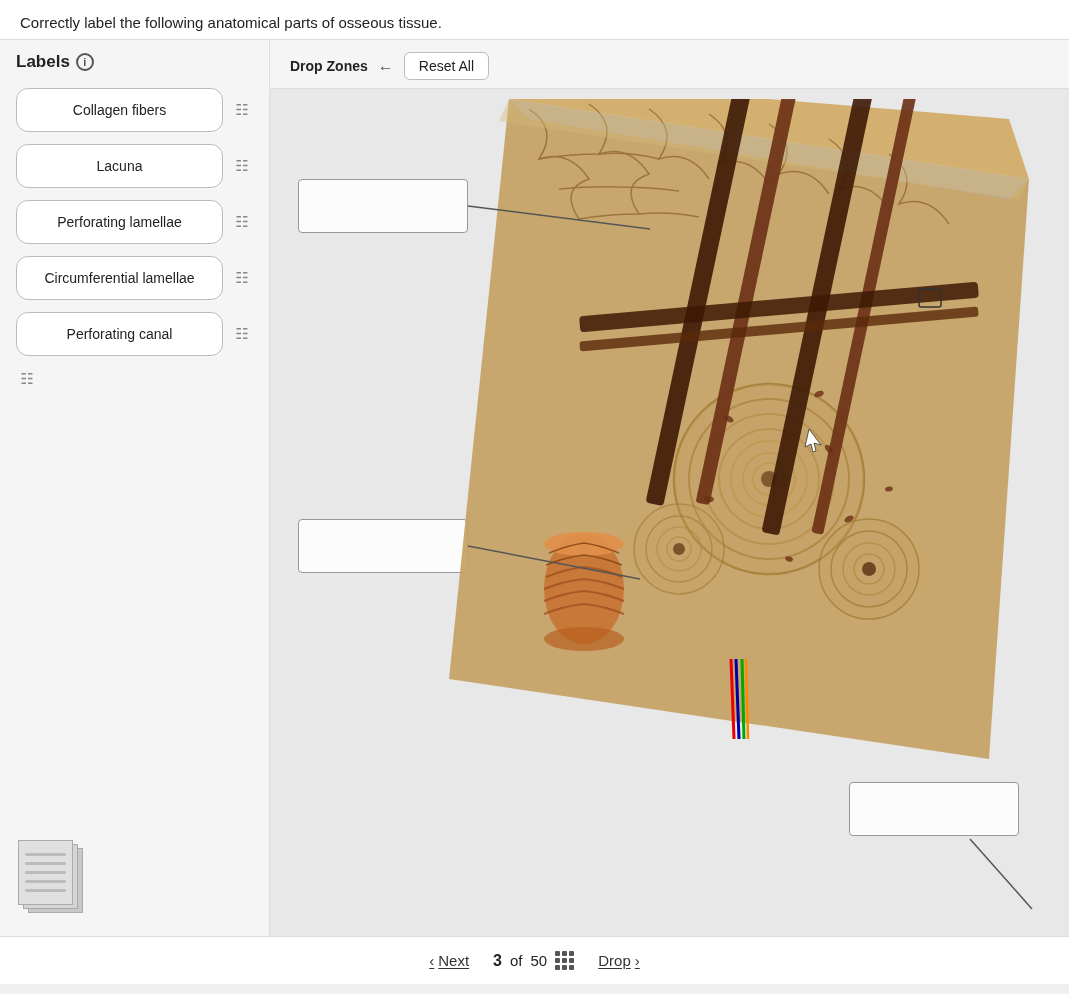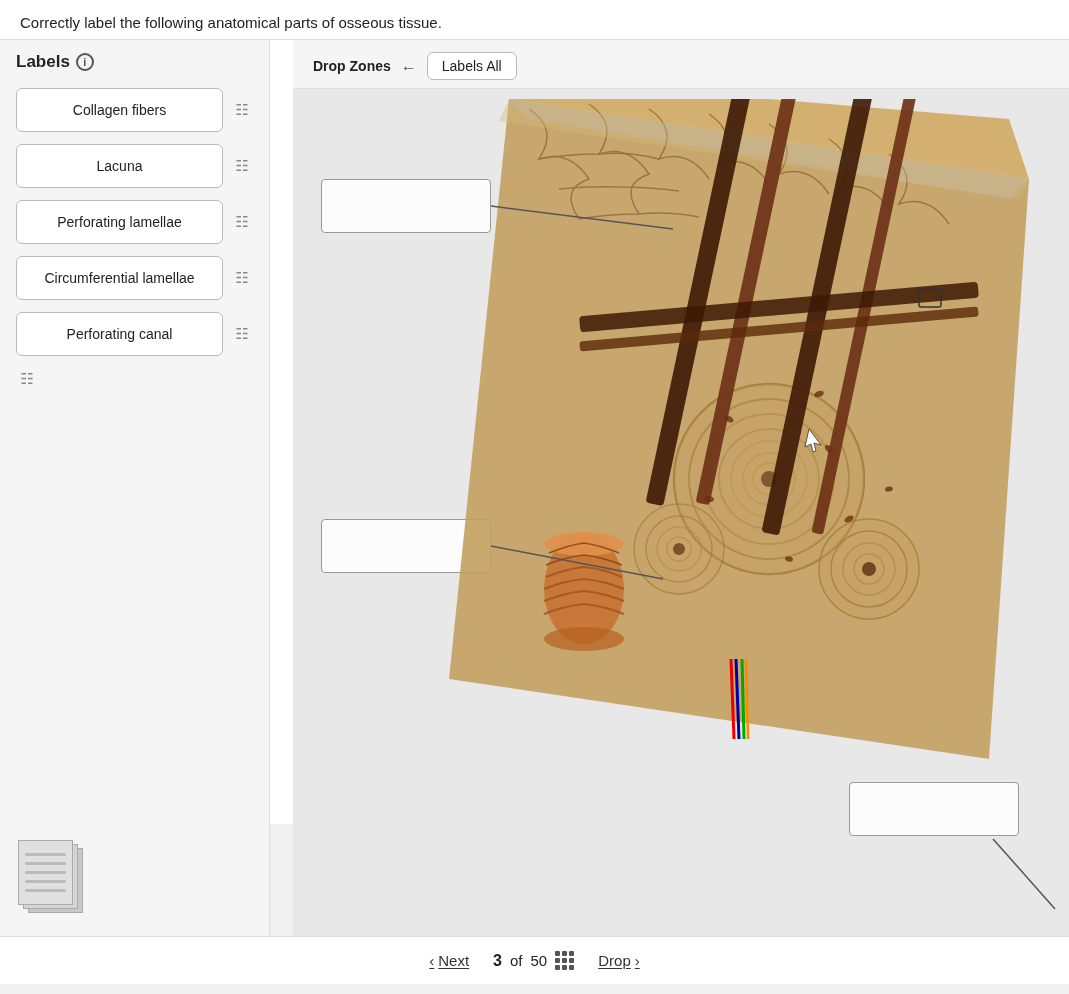--- a/index.html
+++ b/index.html
@@ -22,21 +22,20 @@
     .instructions {
       padding: 14px 20px 8px 20px;
       font-size: 15px;
       color: #222;
       border-bottom: 1px solid #ddd;
     }
     .content-area {
       display: flex;
       flex-direction: row;
       height: calc(994px - 50px - 48px);
-      gap: 23px;
     }
     
     .left-panel {
       width: 270px;
       background: #f5f5f5;
       border-right: 1px solid #ddd;
       padding: 0;
       display: flex;
       flex-direction: column;
     }
@@ -71,21 +70,21 @@
     }
     .label-item {
       display: flex;
       align-items: center;
       gap: 8px;
     }
     .label-box {
       flex: 1;
       background: #fff;
       border: 1.5px solid #bbb;
-      border-radius: 6px;
+      border-radius: 12px;
       padding: 10px 12px;
       font-size: 14px;
       color: #222;
       text-align: center;
       cursor: grab;
       min-height: 44px;
       display: flex;
       align-items: center;
       justify-content: center;
     }
@@ -305,21 +304,21 @@
           </div>
         </div>
       </div>
     </div>
 
     <div class="right-panel">
 
       <div class="drop-zones-header">
         <span class="drop-zones-title">Drop Zones</span>
         <span class="arrow-back-icon">←</span>
-        <button class="reset-all-btn">Labels All</button>
+        <button class="reset-all-btn">Reset All</button>
       </div>
 
       <div class="diagram-area">
 
         <div class="drop-zone-box drop-zone-1"></div>
 
         <div class="drop-zone-box drop-zone-2"></div>
 
         <div class="drop-zone-box drop-zone-3"></div>
 

